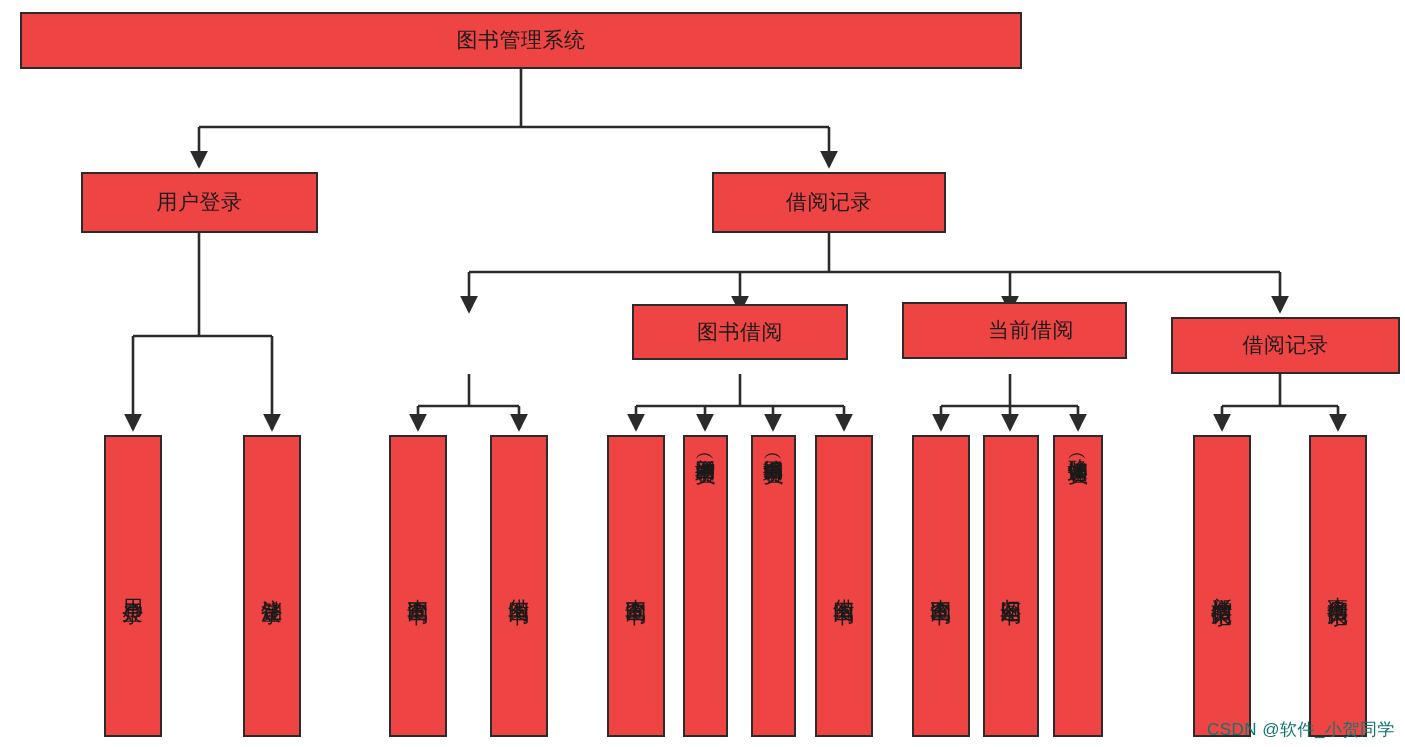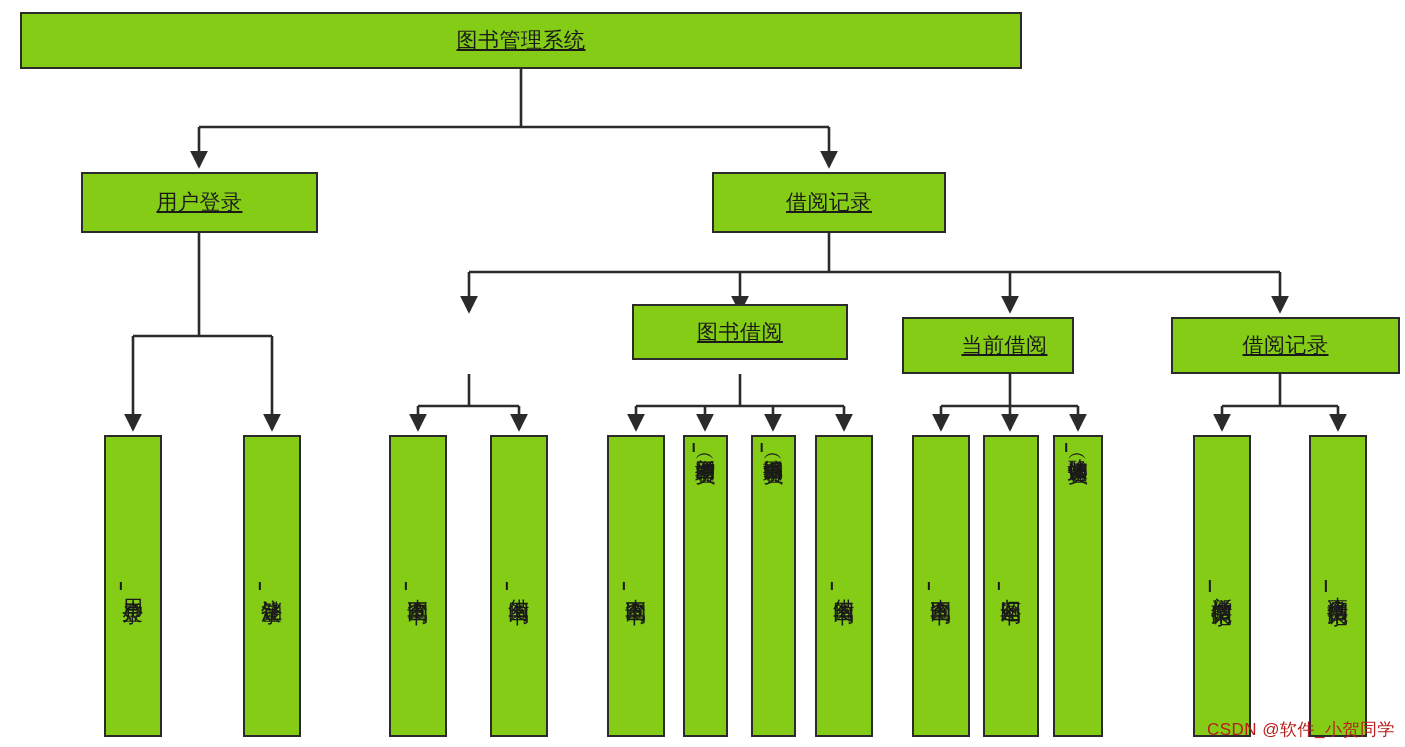--- a/index.html
+++ b/index.html
@@ -21,27 +21,26 @@
   svg.wires {
     position: absolute;
     left: 0; top: 0;
     width: 1405px;
     height: 747px;
     pointer-events: none;
   }
   .node {
     position: absolute;
     box-sizing: border-box;
-    background: #84cc16;
+    background: #ef4444;
     border: 2.5px solid #2b2b2b;
     display: flex;
     align-items: center;
     justify-content: center;
     color: #1a1a1a;
-    text-decoration: underline;
   }
   .node.horiz .label {
     font-size: 21px;
     line-height: 1.15;
     letter-spacing: 0.5px;
     white-space: nowrap;
   }
   .node.vert {
     align-items: center;
     justify-content: center;
@@ -60,21 +59,21 @@
   }
   .node.vert.narrow .label {
     font-size: 20px;
     letter-spacing: 1px;
   }
   .watermark {
     position: absolute;
     right: 10px;
     bottom: 6px;
     font-size: 17px;
-    color: #b91c1c;
+    color: #0f766e;
     white-space: nowrap;
     letter-spacing: 0.5px;
   }
 </style>
 </head>
 <body>
 
 <div id="canvas">
 
   <svg class="wires" viewBox="0 0 1405 747">
@@ -134,21 +133,21 @@
   <div class="node horiz" style="left:81px; top:172px; width:237px; height:61px;">
     <span class="label">用户登录</span>
   </div>
   <div class="node horiz" style="left:712px; top:172px; width:234px; height:61px;">
     <span class="label">借阅记录</span>
   </div>
 
   <div class="node horiz" style="left:632px; top:304px; width:216px; height:56px;">
     <span class="label">图书借阅</span>
   </div>
-  <div class="node horiz" style="left:902px; top:317px; width:172px; height:57px;padding-left:33px;">
+  <div class="node horiz" style="left:902px; top:302px; width:225px; height:57px;padding-left:33px;">
     <span class="label">当前借阅</span>
   </div>
   <div class="node horiz" style="left:1171px; top:317px; width:229px; height:57px;">
     <span class="label">借阅记录</span>
   </div>
 
   <div class="node vert" style="left:104px; top:435px; width:58px; height:302px;">
     <span class="label">用户登录</span>
   </div>
   <div class="node vert" style="left:243px; top:435px; width:58px; height:302px;">

